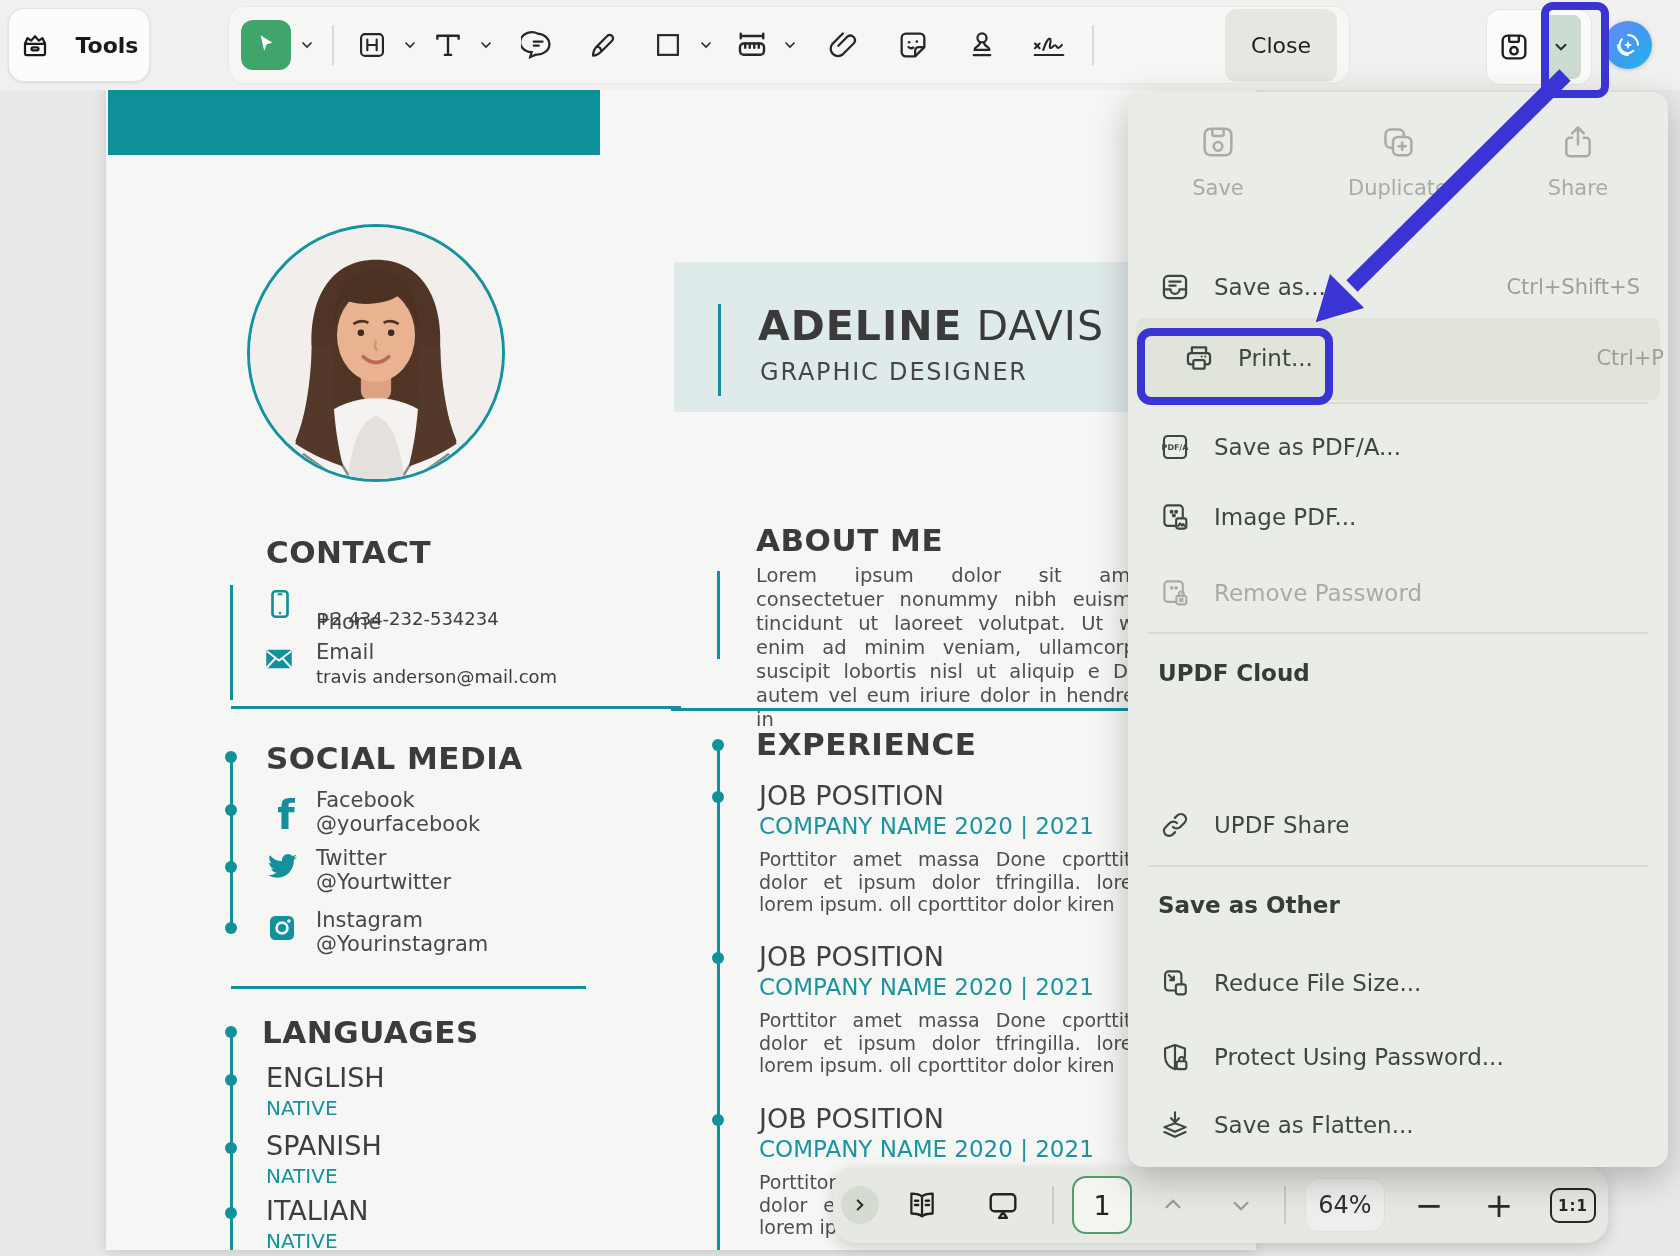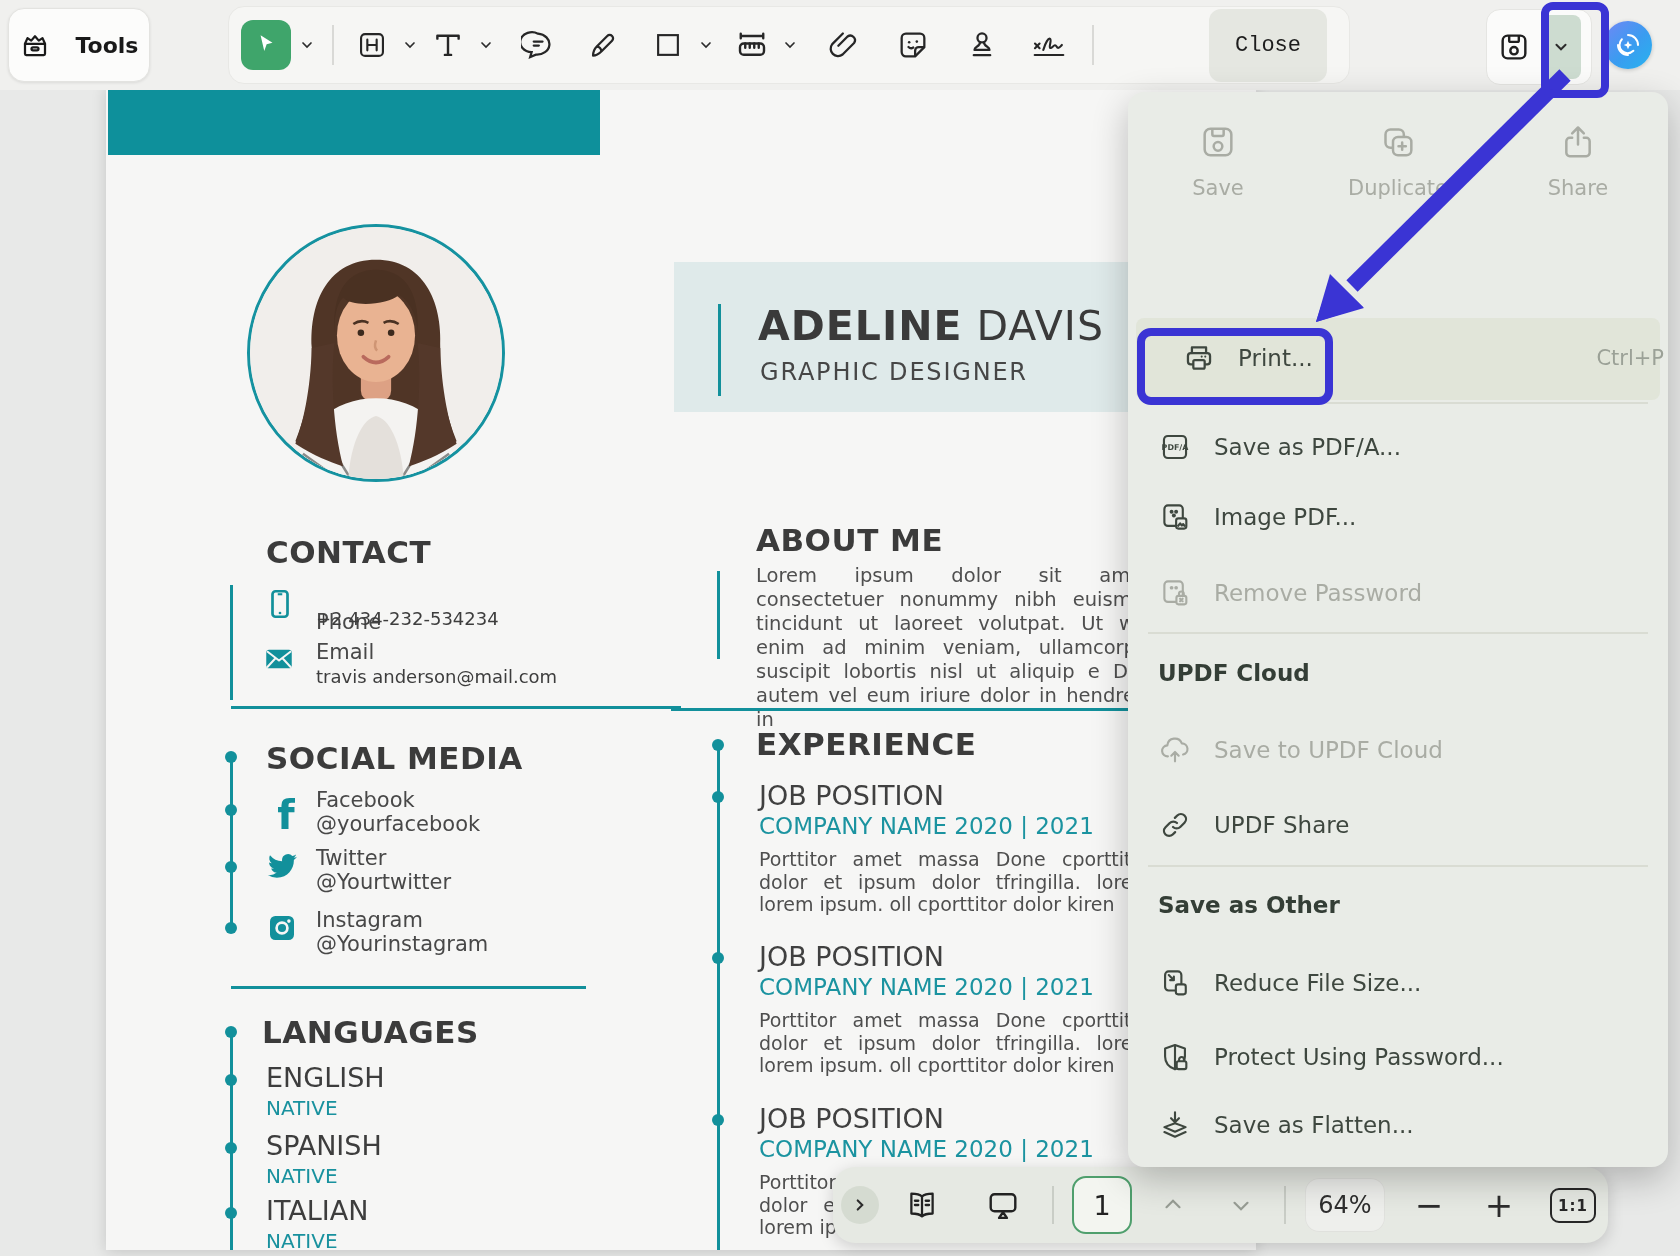--- a/index.html
+++ b/index.html
@@ -14,22 +14,22 @@
   .tools-btn{position:absolute;left:8px;top:8px;width:140px;height:72px;background:#fcfcfb;
     border:1px solid #e3e3e0;border-radius:16px;display:flex;align-items:center;justify-content:center;
     gap:26px;box-shadow:0 1px 3px rgba(0,0,0,.09);font-size:22px;font-weight:700;color:#191919;}
   .center-group{position:absolute;left:228px;top:6px;width:1122px;height:78px;background:#f6f6f4;
     border:1px solid #e8e8e5;border-radius:16px;display:flex;align-items:center;padding:0 12px;
     box-sizing:border-box;gap:7px;}
   .tb{width:44px;height:46px;display:flex;align-items:center;justify-content:center;border-radius:10px;cursor:pointer;}
   .tb-green{width:50px;height:50px;background:#3FA56B;border-radius:12px;display:flex;align-items:center;justify-content:center;}
   .chev{width:18px;height:46px;display:flex;align-items:center;justify-content:center;}
   .tsep{width:2px;height:40px;background:#d9d9d6;margin:0 9px;}
-  .close-btn{margin-left:auto;margin-right:10px;background:#e5e7e1;border-radius:12px;height:73px;
-    padding:0 26px;display:flex;align-items:center;font-size:22px;color:#1d1d1d;cursor:pointer;font-family:Liberation Mono, monospace;}
+  .close-btn{margin-left:auto;margin-right:0;background:#e5e7e1;border-radius:12px;height:73px;
+    padding:0 26px;display:flex;align-items:center;font-size:22px;color:#1d1d1d;cursor:pointer;}
   .save-group{position:absolute;left:1486px;top:9px;width:104px;height:74px;background:#fbfbfa;
     border:1px solid #e5e5e2;border-radius:14px;display:flex;align-items:center;}
   .save-btn{width:54px;height:70px;display:flex;align-items:center;justify-content:center;}
   .chevmenu-btn{width:40px;height:64px;margin-right:4px;background:#cddcd0;border-radius:8px;
     display:flex;align-items:center;justify-content:center;}
   .chev-highlight{position:absolute;left:1541px;top:2px;width:68px;height:96px;border:8px solid #3A34D4;
     border-radius:12px;box-sizing:border-box;z-index:55;pointer-events:none;}
   .ai-btn{position:absolute;left:1604px;top:21px;width:48px;height:48px;border-radius:50%;
     background:linear-gradient(135deg,#7187f5 0%,#3a9cf0 55%,#27b3ee 100%);
     display:flex;align-items:center;justify-content:center;box-shadow:0 1px 4px rgba(0,0,0,.2);}
@@ -374,20 +374,29 @@
     <span class="mtop-label">Duplicate</span>
   </div>
   <div class="mtop" style="left:370px;">
     <svg width="40" height="40" viewBox="0 0 24 24" fill="none" stroke="#A9ACA4" stroke-width="1.5" stroke-linecap="round" stroke-linejoin="round">
       <path d="M8.5 9.5 H7 a2 2 0 0 0-2 2 v7 a2 2 0 0 0 2 2 h10 a2 2 0 0 0 2-2 v-7 a2 2 0 0 0-2-2 h-1.5"></path>
       <path d="M12 13.5 V3.5 M8.5 6.8 L12 3.3 l3.5 3.5"></path>
     </svg>
     <span class="mtop-label">Share</span>
   </div>
 
+  <div class="mitem" style="top:167px;">
+    <svg class="mic" viewBox="0 0 24 24" fill="none" stroke="#3E473F" stroke-width="1.6" stroke-linecap="round" stroke-linejoin="round">
+      <rect x="4.2" y="4.2" width="15.6" height="15.6" rx="3"></rect>
+      <path d="M8 8.2 h8 M8 11 h4.5"></path>
+      <path d="M4.2 13.6 h4.6 a3.2 3.2 0 0 0 6.4 0 h4.6"></path>
+    </svg>
+    <span class="mlab">Save as...</span>
+    <span class="msc">Ctrl+Shift+S</span>
+  </div>
 
   <div class="hoverrow"></div>
   <div class="mitem" style="top:238px;z-index:2;margin-left:24px;">
     <svg class="mic" viewBox="0 0 24 24" fill="none" stroke="#3E473F" stroke-width="1.6" stroke-linecap="round" stroke-linejoin="round">
       <path d="M7 8.5 V4.5 h10 v4"></path>
       <rect x="4.2" y="8.5" width="15.6" height="8" rx="2"></rect>
       <circle cx="16.4" cy="11" r="0.75" fill="#3E473F" stroke="none"></circle>
       <circle cx="13.9" cy="11" r="0.75" fill="#3E473F" stroke="none"></circle>
       <rect x="8" y="13.5" width="8" height="6" rx="1" fill="#E9ECE7"></rect>
     </svg>
@@ -425,27 +434,20 @@
       <rect x="13" y="14" width="7" height="6" rx="1.4" fill="#E9ECE7"></rect>
       <path d="M14.8 14 v-1.4 a1.7 1.7 0 0 1 3.4 0 V14"></path>
       <path d="M15.6 16 l1.8 1.8 M17.4 16 l-1.8 1.8" stroke-linecap="round"></path>
     </svg>
     <span class="mlab">Remove Password</span>
   </div>
 
   <div class="mdiv" style="top:540px;"></div>
   <div class="mhdr" style="top:568px;">UPDF Cloud</div>
 
-  <div class="mitem disabled" style="top:630px;">
-    <svg class="mic" viewBox="0 0 24 24" fill="none" stroke="#A9ACA4" stroke-width="1.5" stroke-linecap="round" stroke-linejoin="round">
-      <path d="M7 16.5 a3.9 3.9 0 0 1 -.4-7.8 5.3 5.3 0 0 1 10.2-1.4 4 4 0 0 1 .9 7.9"></path>
-      <path d="M12 20 v-6 M9.4 16 L12 13.4 14.6 16"></path>
-    </svg>
-    <span class="mlab">Save to UPDF Cloud</span>
-  </div>
 
   <div class="mitem" style="top:705px;">
     <svg class="mic" viewBox="0 0 24 24" fill="none" stroke="#3E473F" stroke-width="1.6" stroke-linecap="round" stroke-linejoin="round">
       <path d="M10.6 13.4 a3.6 3.6 0 0 0 5.1 0 l3-3 a3.6 3.6 0 0 0-5.1-5.1 l-1.7 1.7"></path>
       <path d="M13.4 10.6 a3.6 3.6 0 0 0-5.1 0 l-3 3 a3.6 3.6 0 0 0 5.1 5.1 l1.7-1.7"></path>
     </svg>
     <span class="mlab">UPDF Share</span>
   </div>
 
   <div class="mdiv" style="top:773px;"></div>

